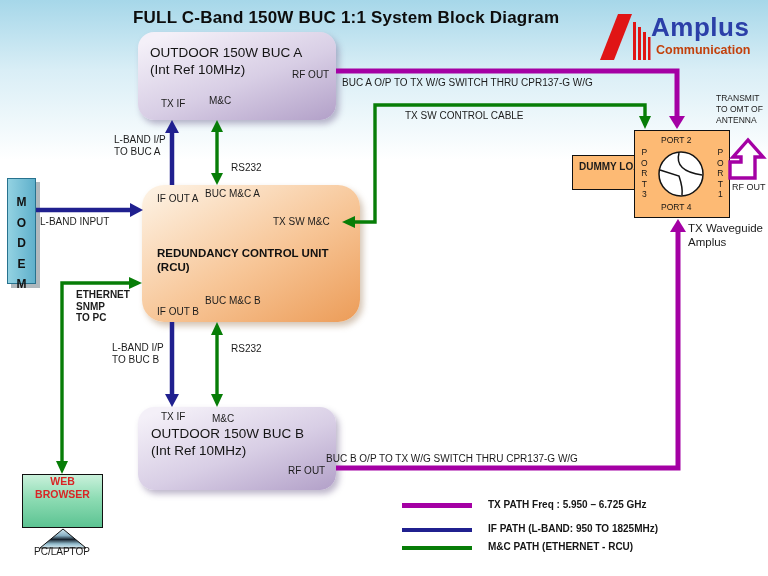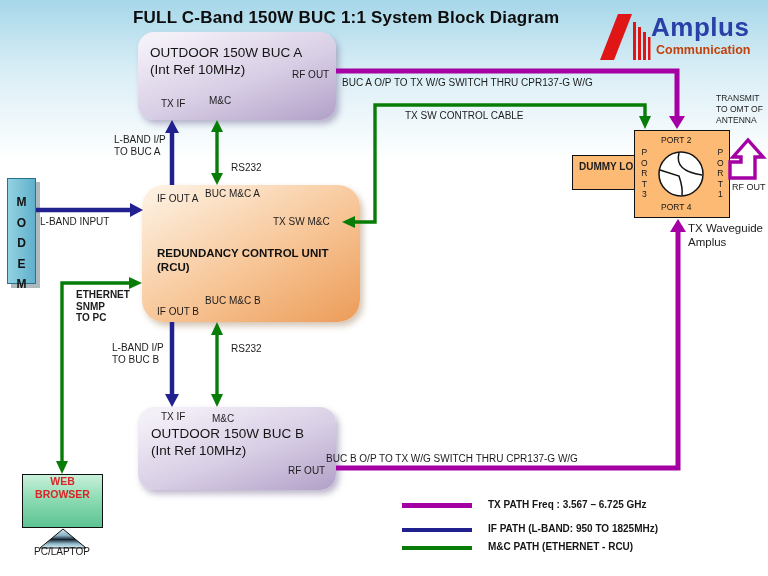--- a/index.html
+++ b/index.html
@@ -206,19 +206,19 @@
   <div class="lbl pre" style="left:112px;top:342px;">L-BAND I/P
 TO BUC B</div>
   <div class="lbl" style="left:231px;top:343px;">RS232</div>
   <div class="lbl" style="left:326px;top:453px;">BUC B O/P TO TX W/G SWITCH THRU CPR137-G  W/G</div>
   <div class="lbl pre" style="left:716px;top:93px;font-size:8.5px;line-height:10.8px;">TRANSMIT
 TO  OMT OF
 ANTENNA</div>
   <div class="lbl" style="left:732px;top:182px;font-size:9px;">RF OUT</div>
 
   <div class="legend-swatch" style="left: 402px; top: 503px; height: 5px; background: rgb(164, 0, 164);"></div>
-  <div class="legend-lbl" style="left:488px;top:499px;">TX PATH Freq : 3.567 – 6.725 GHz</div>
+  <div class="legend-lbl" style="left:488px;top:499px;">TX PATH Freq : 5.950 – 6.725 GHz</div>
   <div class="legend-swatch" style="left: 402px; top: 528px; height: 4px; background: rgb(32, 32, 143);"></div>
   <div class="legend-lbl" style="left:488px;top:523px;">IF PATH (L-BAND:  950 TO 1825MHz)</div>
   <div class="legend-swatch" style="left: 402px; top: 546px; height: 4px; background: rgb(7, 125, 7);"></div>
   <div class="legend-lbl" style="left:488px;top:541px;">M&amp;C PATH (ETHERNET   - RCU)</div>
 
 </div>
 
 </body></html>

